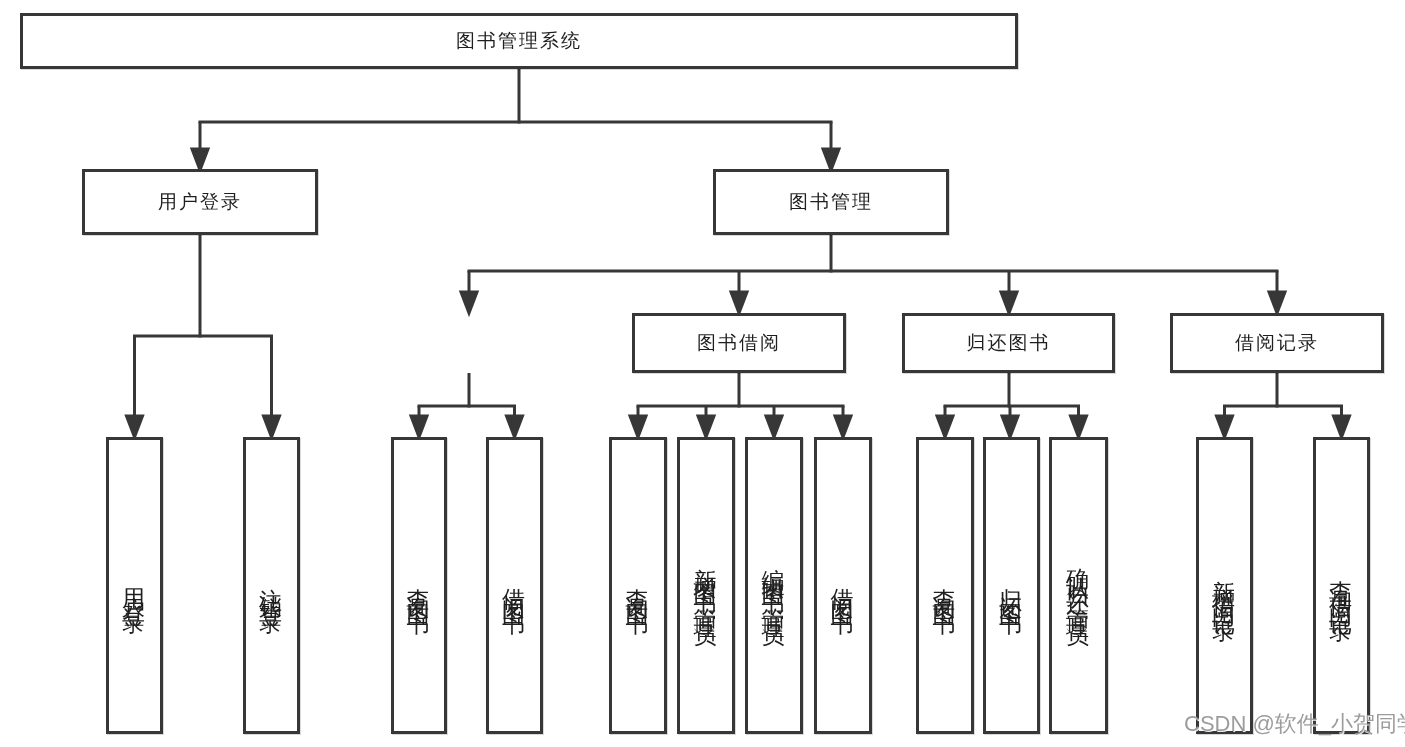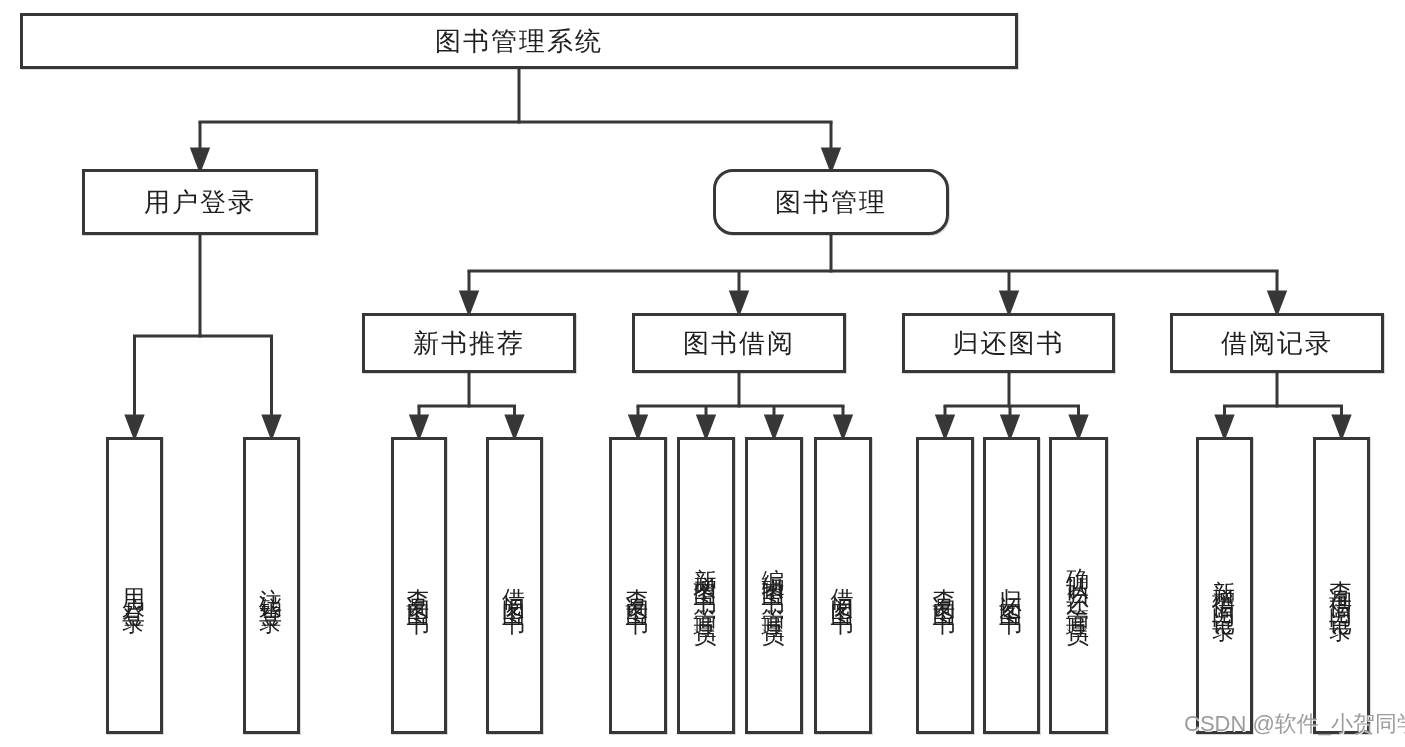--- a/index.html
+++ b/index.html
@@ -21,21 +21,21 @@
     box-sizing: border-box;
     background: #ffffff;
     border: 3px solid #373737;
     display: flex;
     align-items: center;
     justify-content: center;
     color: #1f1f1f;
     box-shadow: 1px 1px 0 rgba(0,0,0,0.15);
   }
   .node .hlabel {
-    font-size: 26px;
+    font-size: 19px;
     letter-spacing: 2px;
     white-space: nowrap;
   }
   .node .vlabel {
     writing-mode: vertical-rl;
     text-orientation: mixed;
     font-size: 23px;
     letter-spacing: 8px;
     white-space: nowrap;
   }
@@ -130,27 +130,24 @@
     </g>
   </svg>
 
   <div class="node" style="left:20px; top:13px; width:998px; height:56px;">
     <span class="hlabel">图书管理系统</span>
   </div>
 
   <div class="node" style="left:82px; top:169px; width:236px; height:66px;">
     <span class="hlabel">用户登录</span>
   </div>
-  <div class="node" style="left:713px; top:169px; width:236px; height:66px;border-radius:20px;">
+  <div class="node" style="left:713px; top:169px; width:236px; height:66px;">
     <span class="hlabel">图书管理</span>
   </div>
 
-  <div class="node" style="left:362px; top:313px; width:214px; height:60px;">
-    <span class="hlabel">新书推荐</span>
-  </div>
   <div class="node" style="left:632px; top:313px; width:214px; height:60px;">
     <span class="hlabel">图书借阅</span>
   </div>
   <div class="node" style="left:902px; top:313px; width:213px; height:60px;">
     <span class="hlabel">归还图书</span>
   </div>
   <div class="node" style="left:1170px; top:313px; width:214px; height:60px;">
     <span class="hlabel">借阅记录</span>
   </div>
 

